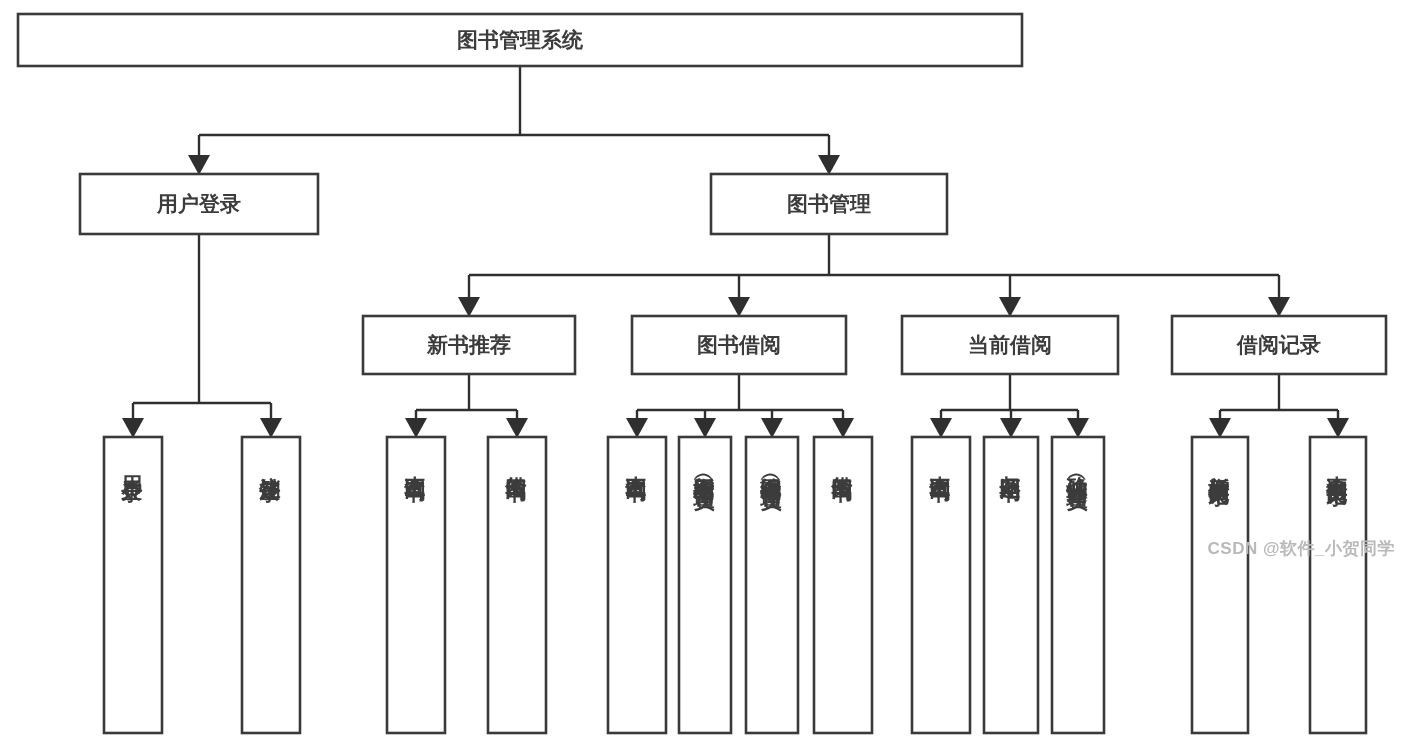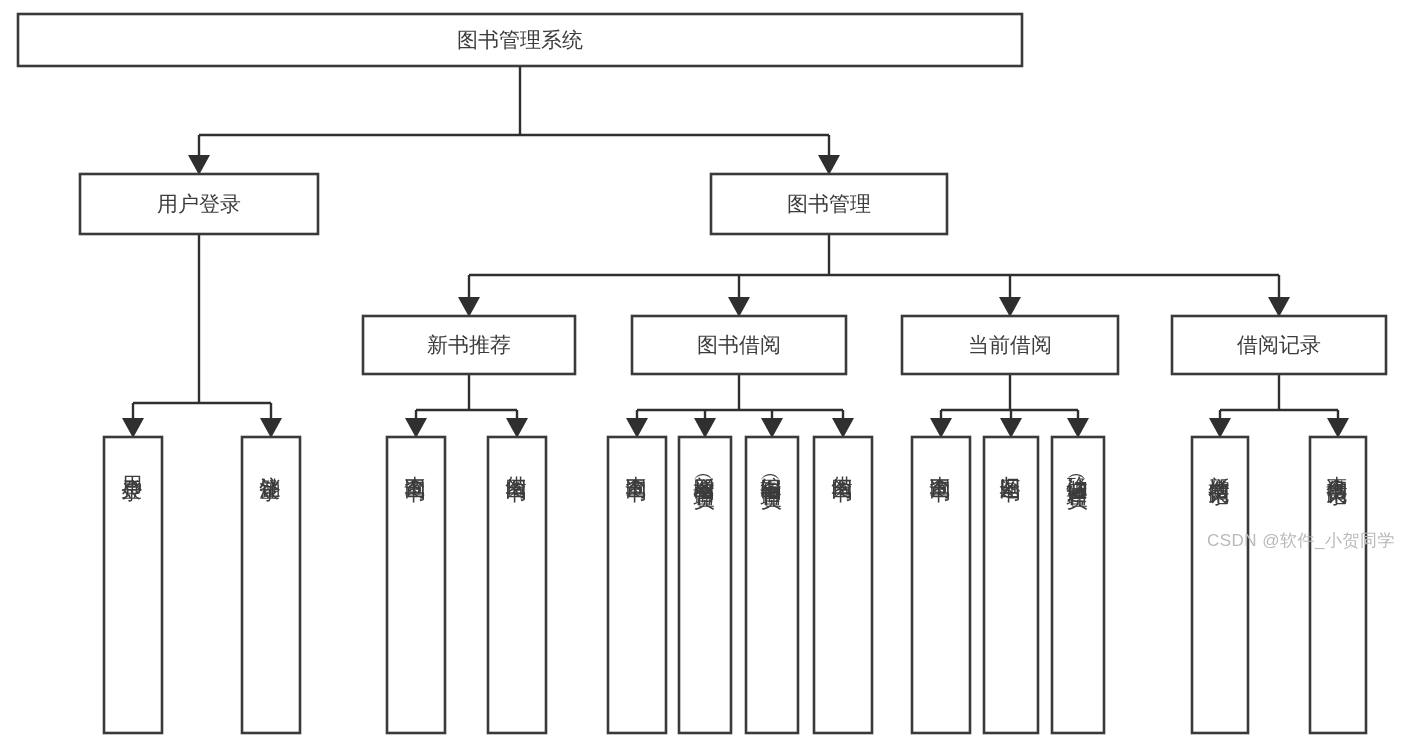--- a/index.html
+++ b/index.html
@@ -11,20 +11,21 @@
     width: 1405px;
     height: 747px;
     font-family: "Liberation Sans", "DejaVu Sans", sans-serif;
     overflow: hidden;
     position: relative;
   }
   #diagram-root {
     position: relative;
     width: 1405px;
     height: 568px;
+    font-weight: bold;
   }
   svg.diagram-canvas {
     position: absolute;
     top: 0;
     left: 0;
     width: 1405px;
     height: 747px;
     display: block;
   }
   .node-box {
@@ -62,21 +63,21 @@
     letter-spacing: 2px;
     line-height: 1;
     text-align: start;
     white-space: nowrap;
     pointer-events: none;
     user-select: none;
   }
   .watermark {
     position: absolute;
     right: 10px;
-    bottom: 16px;
+    bottom: 8px;
     font-family: "Liberation Sans", "DejaVu Sans", sans-serif;
     font-size: 17px;
     color: #b9b9b9;
     letter-spacing: 0.5px;
     white-space: nowrap;
     user-select: none;
   }
 </style>
 </head>
 <body>

